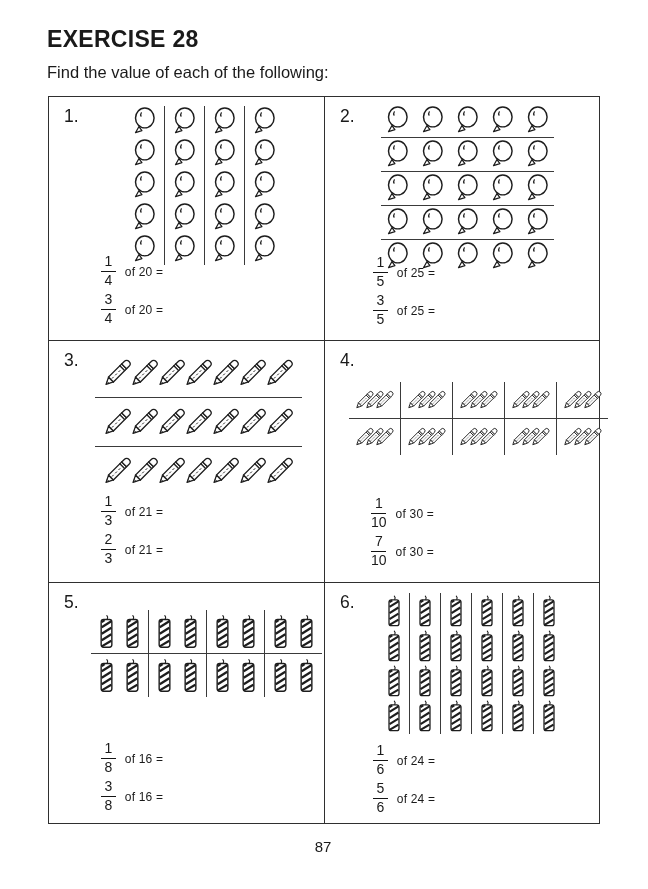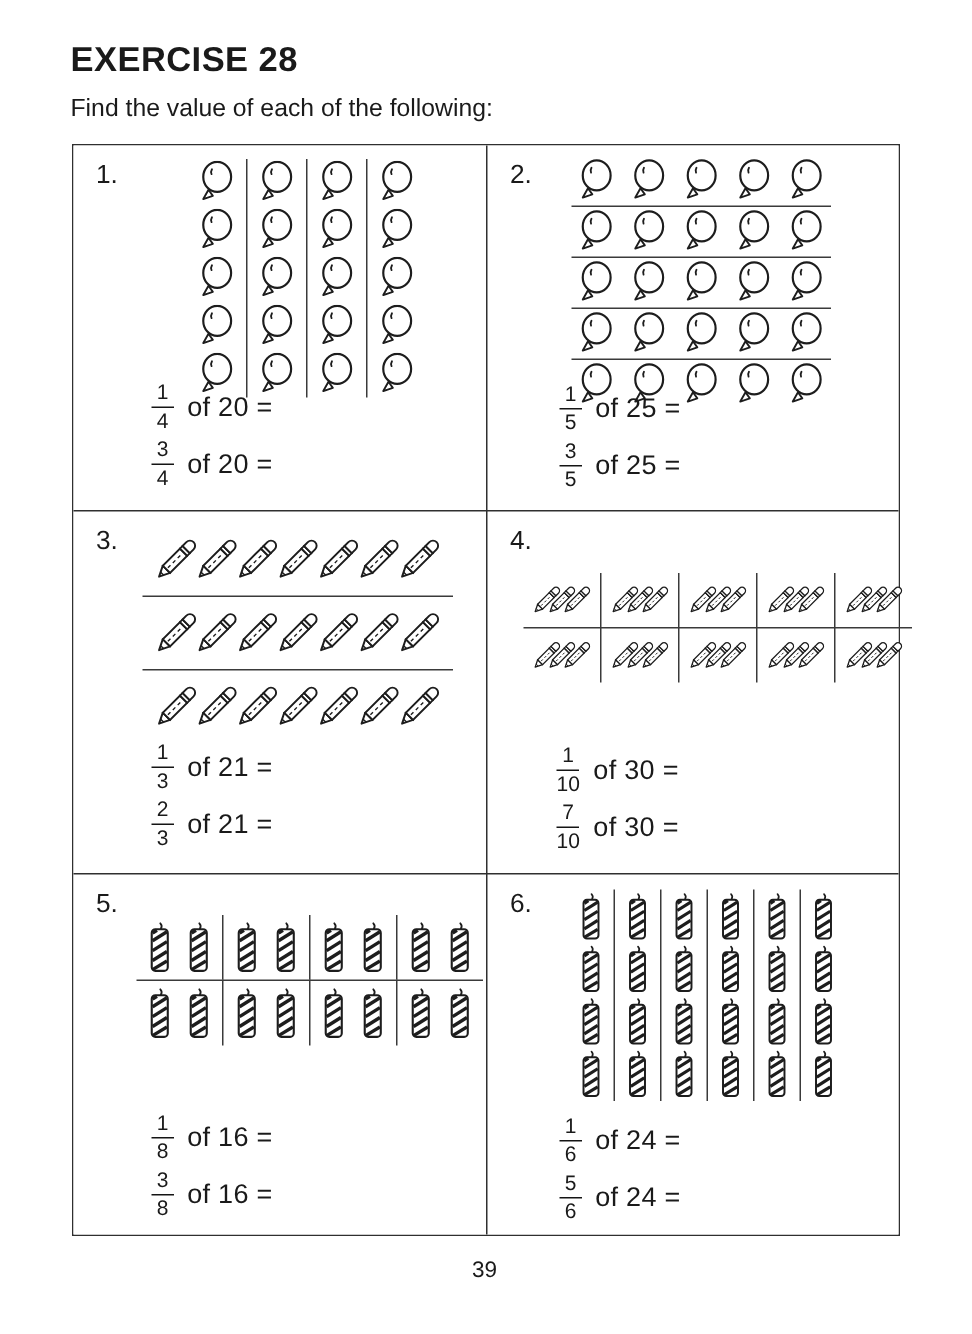--- a/index.html
+++ b/index.html
@@ -49,21 +49,21 @@
   .p6 .fig{left:54px;top:10px;}
   .p6 .fig-cell{padding:2px 8px;gap:3px;}
   .p6 .icon{width:14px;height:32px;}
   .p6 .qs{left:48px;top:160px;}
   
   .qs{position:absolute;display:flex;flex-direction:column;gap:3px;}
   .q{display:flex;align-items:center;height:35px;}
   .frac{display:inline-flex;flex-direction:column;align-items:center;font-size:14px;line-height:1.12;margin-right:9px;}
   .fn{border-bottom:1.5px solid #141414;padding:0 3.5px 1px;}
   .fd{padding-top:1px;}
-  .qt{font-size:18px;letter-spacing:.2px;white-space:nowrap;text-align:right;}
+  .qt{font-size:12px;letter-spacing:.2px;white-space:nowrap;text-align:right;}
   .pageno{position:absolute;left:48px;top:838px;width:550px;text-align:center;font-size:15px;}
 </style>
 </head>
 <body>
 
 <svg width="0" height="0" style="position:absolute" aria-hidden="true">
   <defs>
     <symbol id="ic-balloon" viewBox="0 0 27 30">
       <ellipse cx="13.8" cy="11.3" rx="9.6" ry="10.3" fill="#fff" stroke="#1d1d1d" stroke-width="1.5"></ellipse>
       <path d="M7.8 20.2 L4.2 26.6 L10.8 24.4 Z" fill="#fff" stroke="#1d1d1d" stroke-width="1.3" stroke-linejoin="round"></path>
@@ -706,13 +706,13 @@
           <span class="fn">5</span>
           <span class="fd">6</span>
         </span>
         <span class="qt">of 24 =</span>
       </div>
     </div>
   </div>
 
 </div>
 
-<div class="pageno">39</div>
+<div class="pageno">87</div>
 
 </body></html>

